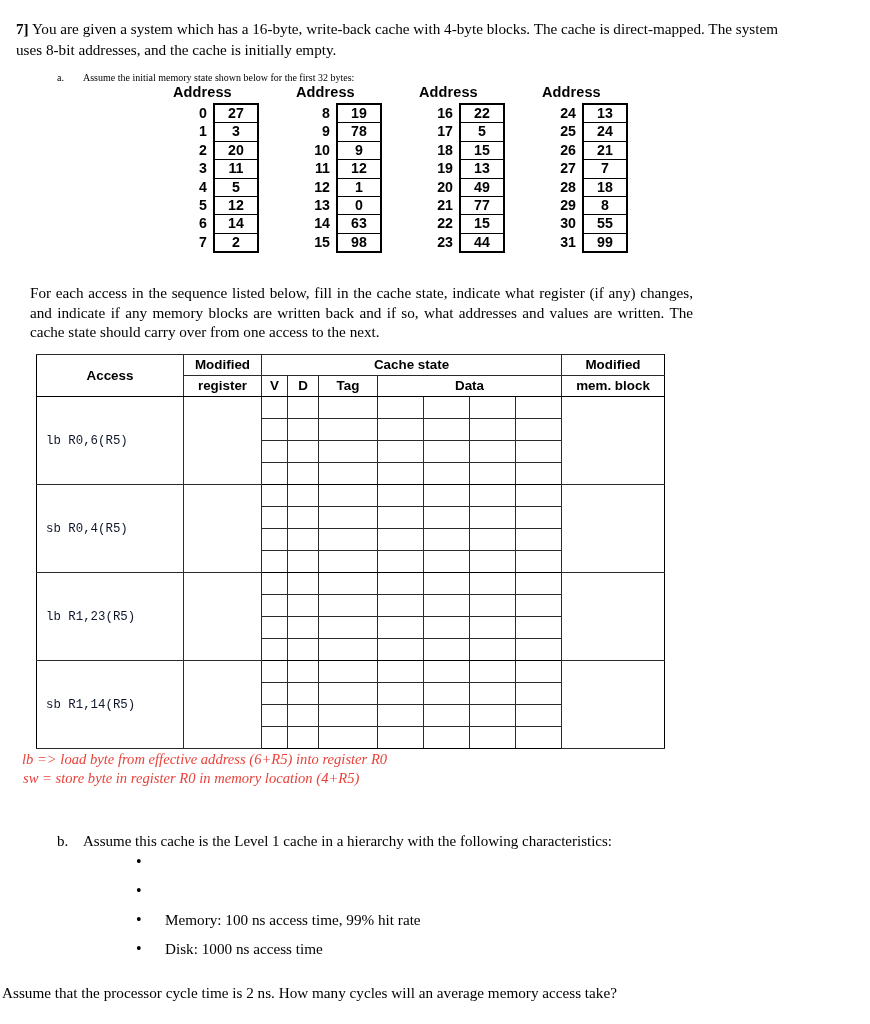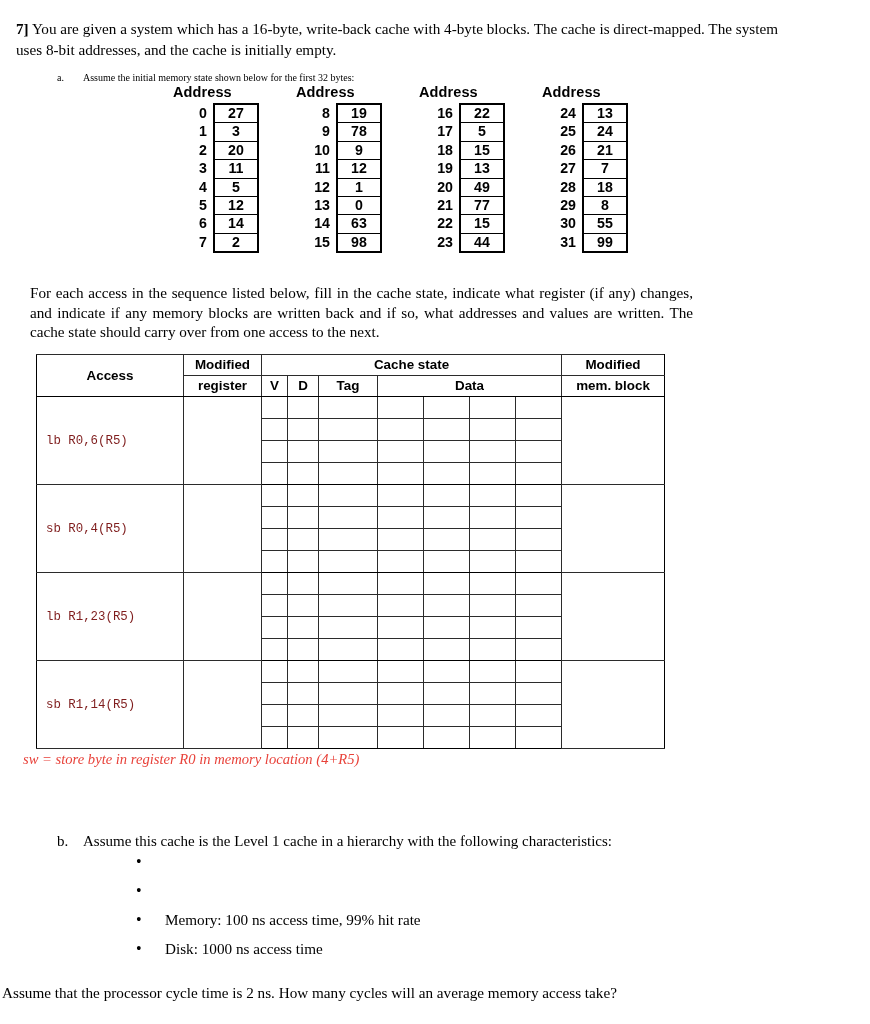--- a/index.html
+++ b/index.html
@@ -151,21 +151,21 @@
   .col-modreg   { width: 77px; }
   .col-v        { width: 25px; }
   .col-d        { width: 30px; }
   .col-tag      { width: 58px; }
   .col-data     { width: 45px; }
   .col-memblk   { width: 102px; }
 
   td.access-cell {
     font-family: "Liberation Mono", monospace;
     font-size: 12.4px;
-    color: #7f1d1d;
+    color: #0f172a;
     padding-left: 9px;
     vertical-align: middle;
     border-left: 1.6px solid #000;
   }
   td.modreg-cell { vertical-align: middle; }
   td.memblk-cell {
     vertical-align: middle;
     border-right: 1.6px solid #000;
   }
   tr.subrow td { height: 21px; }
@@ -587,20 +587,21 @@
         <td></td>
       <td></td>
         <td></td>
         <td></td>
         <td></td>
     </tr>
   </tbody>
 </table>
 
 <div class="notes">
+  <div class="n1">lb =&gt; load byte from effective address (6+R5) into register R0</div>
   <div class="n2">sw = store byte in register R0 in memory location  (4+R5)</div>
 </div>
 
 <div class="part-b">
   <span class="lbl">b.</span><span>Assume this cache is the Level 1 cache in a hierarchy with the following characteristics:</span>
 </div>
 
 <div class="blist">
   <div class="bitem">
     <span class="bullet">•</span>

